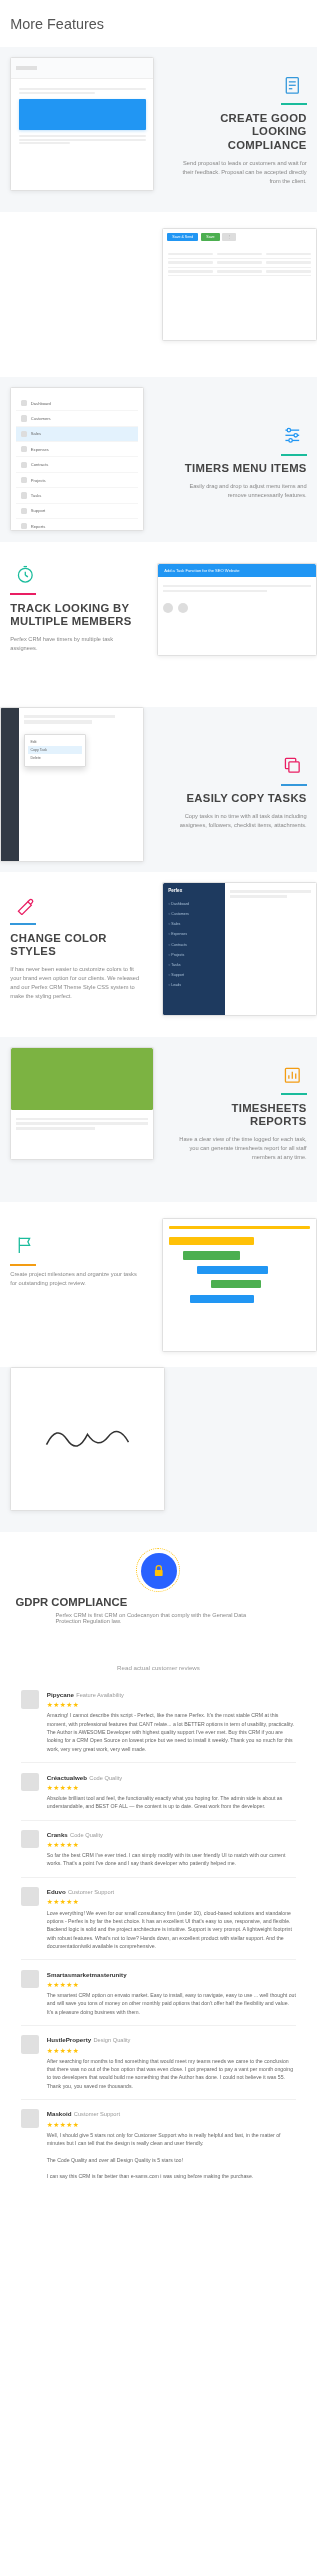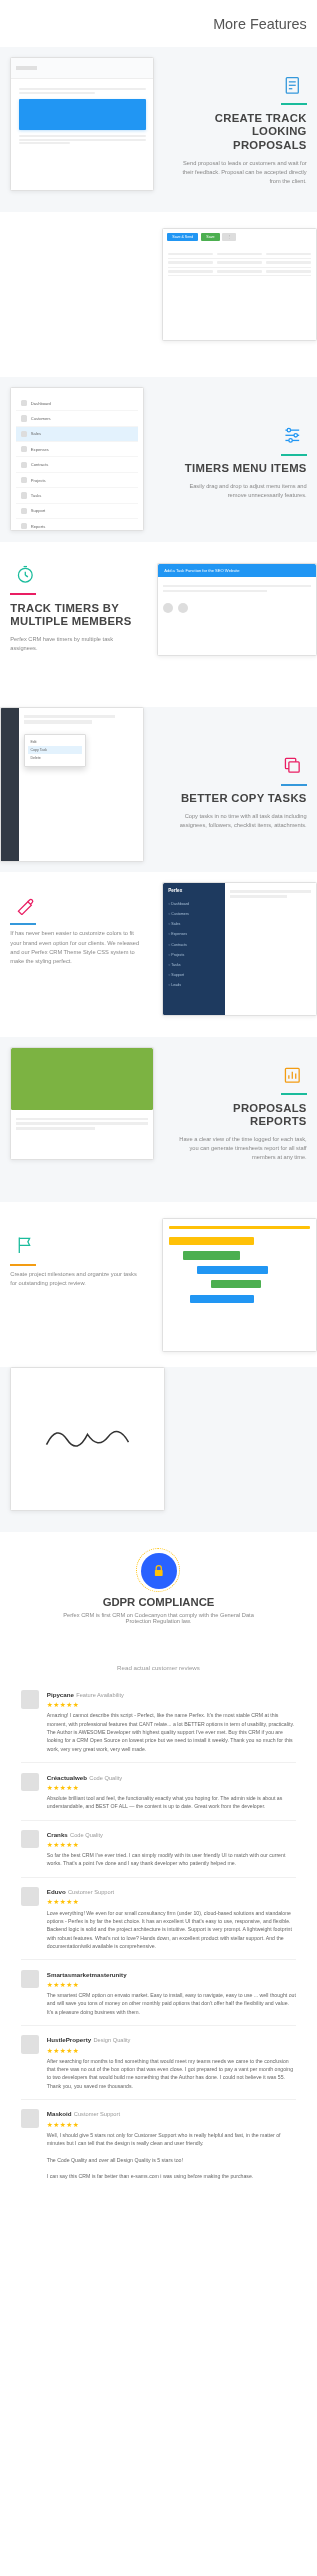--- a/index.html
+++ b/index.html
@@ -1,17 +1,17 @@
 <!DOCTYPE html>
 <html style="font-size:8.2px"><head>
 <meta charset="utf-8">
 <style>
 *{box-sizing:border-box;margin:0;padding:0}
 body{font-family:-apple-system,BlinkMacSystemFont,"Segoe UI",Arial,sans-serif;background:#fff;color:#333;width:317px}
-.header{text-align:right;padding:15.5px 10.3px}
+.header{text-align:left;padding:15.5px 10.3px}
 .header h2{font-size:14.4px;color:#555;font-weight:400}
 .section{padding:13px 10.3px;min-height:165px;position:relative}
 .section.gray{background:#f5f7f9}
 .section.white{background:#fff}
 .screenshot{background:#fff;border:0.5px solid #e0e0e0;border-radius:1.5px;box-shadow:0 1px 4.1px rgba(0,0,0,0.08);position:relative;overflow:hidden}
 .content-block{max-width:129px}
 .content-block.right{margin-left:auto;text-align:right}
 .content-block h3{font-size:11.3px;color:#444;font-weight:700;margin:6.2px 0;letter-spacing:0.3px;line-height:1.2}
 .content-block p{font-size:5.7px;color:#888;line-height:1.6}
 .accent-bar{width:26px;height:2.1px;margin:4.1px 0}
@@ -51,21 +51,21 @@
 .color-shot{width:155px;height:134px;position:absolute;right:0;top:10.3px}
 .color-shot .sidebar{width:62px;height:100%;background:#1e3a5f;float:left;border-radius:1.5px 0 0 1.5px}
 .color-shot .sidebar .pf{padding:5.2px;color:#fff;font-size:4.6px;font-weight:bold}
 .side-item{padding:3.1px 5.2px;font-size:3.6px;color:#a8c0d8;display:flex;align-items:center;gap:3.1px}
 .color-shot .mainc{margin-left:62px;padding:5.2px;background:#fff;height:100%}
 .ts-shot{width:144px;height:113px;position:absolute;left:10.3px;top:10.3px}
 .green-box{background:#7cb342;height:62px;border-radius:1.5px}
 .ms-shot{width:155px;height:134px;position:absolute;right:0;top:15.5px}
 .gantt-bar{height:8.2px;border-radius:1px;margin:2.1px 0;display:inline-block}
 .sig-shot{width:155px;height:144px;position:absolute;left:10.3px;top:0;display:flex;align-items:center;justify-content:center}
-.gdpr-section{text-align:center;padding:20.6px 15.5px}
+.gdpr-section{text-align:left;padding:20.6px 15.5px}
 .gdpr-icon{width:36px;height:36px;margin:0 auto 7.7px;position:relative}
 .stars-ring{background:#2962ff;width:36px;height:36px;border-radius:50%;display:flex;align-items:center;justify-content:center;position:relative}
 .stars-ring::before{content:"";position:absolute;width:42px;height:42px;border:1.5px dotted #ffc107;border-radius:50%;top:-4.6px;left:-4.6px}
 .lock-svg{width:15.5px;height:15.5px}
 .gdpr-section h3{font-size:11.3px;font-weight:700;color:#444;margin:7.7px 0 4.1px}
 .gdpr-section p{font-size:5.7px;color:#888;max-width:206px;margin:0 auto}
 .why-header{text-align:center;padding:15.5px 10.3px 5.2px}
 .why-header h2{font-size:13.4px;color:#555;font-weight:400}
 .why-header p{font-size:6.2px;color:#999;margin-top:3.1px}
 .reviews{padding:5.2px 20.6px 15.5px}
@@ -102,21 +102,21 @@
   <div class="content-block right" style="padding-top:10.3px">
     <div class="icon-box" style="margin-left:auto">
       <svg viewBox="0 0 24 24" fill="none" stroke="#3498db" stroke-width="1.5">
           <rect x="5" y="3" width="14" height="18" rx="1"></rect>
           <line x1="8" y1="8" x2="16" y2="8"></line>
           <line x1="8" y1="12" x2="16" y2="12"></line>
           <line x1="8" y1="16" x2="12" y2="16"></line>
         </svg>
     </div>
     <div class="accent-bar accent-teal"></div>
-    <h3>CREATE TRACK LOOKING PROPOSALS</h3>
+    <h3>CREATE GOOD LOOKING COMPLIANCE</h3>
     <p>Send proposal to leads or customers and wait for their feedback. Proposal can be accepted directly from the client.</p>
   </div>
 </div>
 
 <div class="section white">
   <div class="estimate-shot screenshot">
     <div class="tabs">
         <span class="tab blue">Save &amp; Send</span>
         <span class="tab green">Save</span>
         <span class="tab gray">⋮</span>
@@ -212,21 +212,21 @@
   <div class="content-block" style="padding-top:5.2px">
     <div class="icon-box">
       <svg viewBox="0 0 24 24" fill="none" stroke="#1abc9c" stroke-width="1.5">
           <circle cx="12" cy="13" r="8"></circle>
           <line x1="12" y1="13" x2="12" y2="9"></line>
           <line x1="12" y1="13" x2="15" y2="15"></line>
           <line x1="10" y1="3" x2="14" y2="3"></line>
         </svg>
     </div>
     <div class="accent-bar accent-pink"></div>
-    <h3>TRACK TIMERS BY MULTIPLE MEMBERS</h3>
+    <h3>TRACK LOOKING BY MULTIPLE MEMBERS</h3>
     <p>Perfex CRM have timers by multiple task assignees.</p>
   </div>
 </div>
 
 <div class="section gray">
   <div class="task-shot screenshot">
     <div class="side"></div>
     <div class="main">
       <div style="height:3.1px;background:#eee;margin:2.1px 0;width:80%"></div>
       <div style="height:3.1px;background:#eee;margin:2.1px 0;width:60%"></div>
@@ -238,21 +238,21 @@
     </div>
   </div>
   <div class="content-block right" style="padding-top:31px">
     <div class="icon-box" style="margin-left:auto">
       <svg viewBox="0 0 24 24" fill="none" stroke="#e91e63" stroke-width="1.5">
           <rect x="8" y="8" width="12" height="12" rx="1"></rect>
           <path d="M16 8V5a1 1 0 00-1-1H5a1 1 0 00-1 1v10a1 1 0 001 1h3"></path>
         </svg>
     </div>
     <div class="accent-bar accent-blue"></div>
-    <h3>BETTER COPY TASKS</h3>
+    <h3>EASILY COPY TASKS</h3>
     <p>Copy tasks in no time with all task data including assignees, followers, checklist items, attachments.</p>
   </div>
 </div>
 
 <div class="section white">
   <div class="color-shot screenshot">
     <div class="sidebar">
       <div class="pf">Perfex</div>
       <div class="side-item">○ Dashboard</div>
       <div class="side-item">○ Customers</div>
@@ -270,20 +270,21 @@
     </div>
   </div>
   <div class="content-block" style="padding-top:5.2px">
     <div class="icon-box">
       <svg viewBox="0 0 24 24" fill="none" stroke="#e91e63" stroke-width="1.5">
           <path d="M4 20L15 9l4 4L8 24z"></path>
           <path d="M15 9l2-2a2 2 0 013 3l-2 2"></path>
         </svg>
     </div>
     <div class="accent-bar accent-blue"></div>
+    <h3>CHANGE COLOR STYLES</h3>
     <p>If has never been easier to customize colors to fit your brand even option for our clients. We released and our Perfex CRM Theme Style CSS system to make the styling perfect.</p>
   </div>
 </div>
 
 <div class="section gray">
   <div class="ts-shot screenshot">
     <div class="green-box"></div>
     <div style="padding:5.2px">
       <div style="height:2.6px;background:#eee;margin:2.1px 0"></div>
       <div style="height:2.6px;background:#eee;margin:2.1px 0"></div>
@@ -293,21 +294,21 @@
   <div class="content-block right" style="padding-top:10.3px">
     <div class="icon-box" style="margin-left:auto">
       <svg viewBox="0 0 24 24" fill="none" stroke="#f39c12" stroke-width="1.5">
           <rect x="4" y="4" width="16" height="16" rx="1"></rect>
           <line x1="8" y1="16" x2="8" y2="12"></line>
           <line x1="12" y1="16" x2="12" y2="8"></line>
           <line x1="16" y1="16" x2="16" y2="10"></line>
         </svg>
     </div>
     <div class="accent-bar accent-teal"></div>
-    <h3>PROPOSALS REPORTS</h3>
+    <h3>TIMESHEETS REPORTS</h3>
     <p>Have a clear view of the time logged for each task, you can generate timesheets report for all staff members at any time.</p>
   </div>
 </div>
 
 <div class="section white">
   <div class="ms-shot screenshot">
     <div style="padding:6.2px">
       <div style="height:3.1px;background:#ffc107;border-radius:1px;margin:1px 0"></div>
       <div style="padding:5.2px 0">
         <div class="gantt-bar" style="width:60%;background:#ffc107"></div><br>

